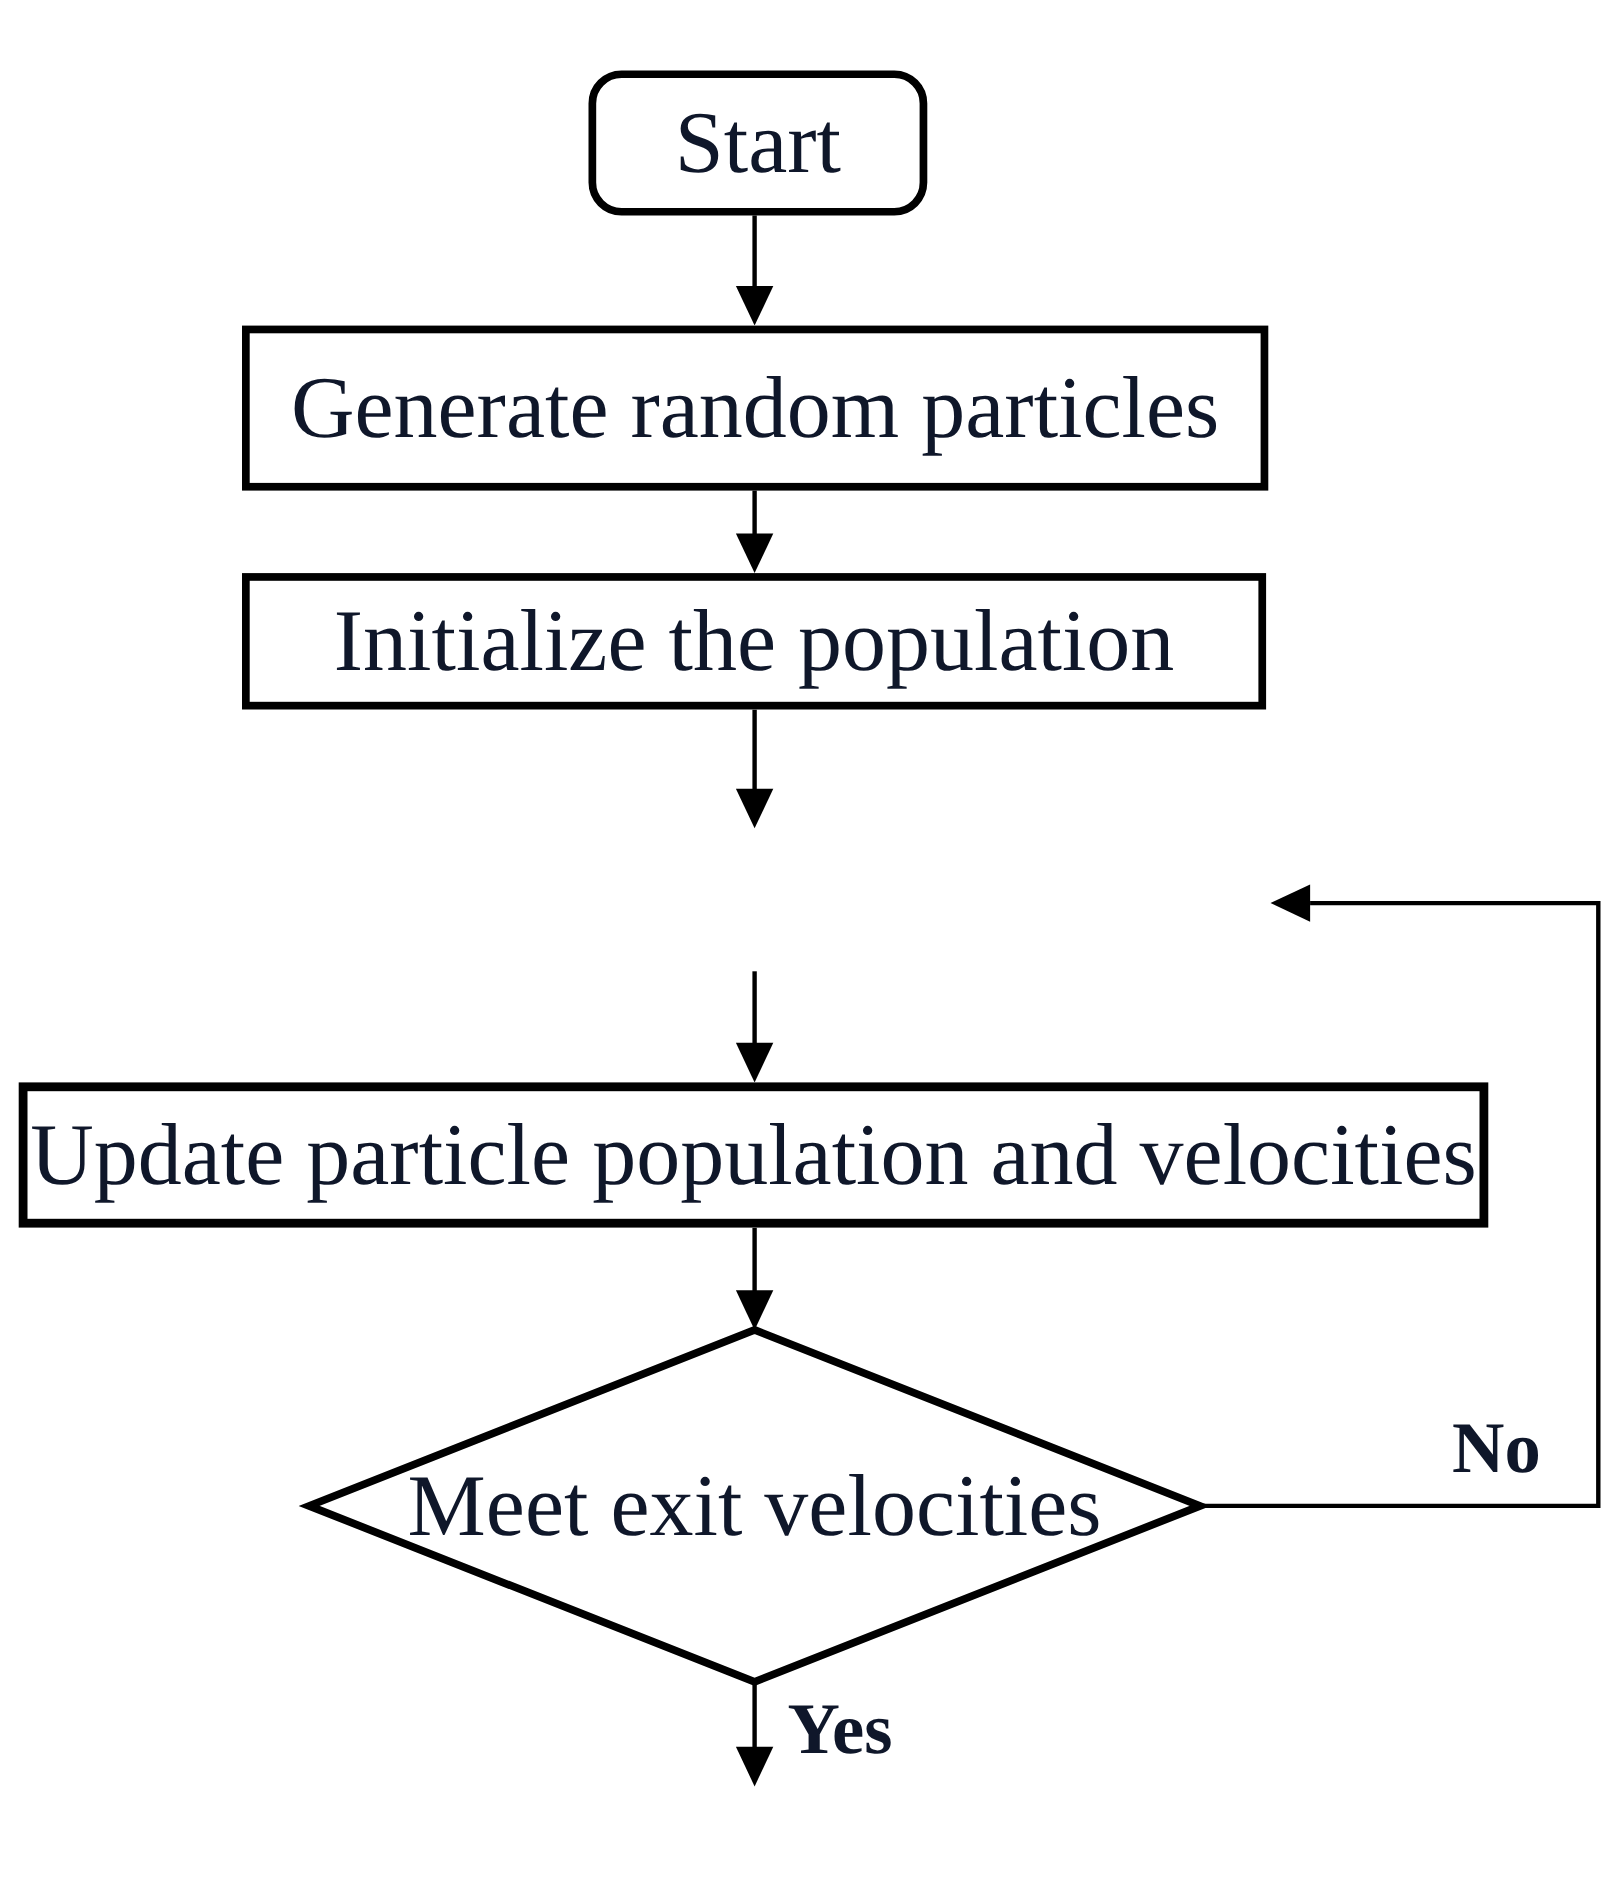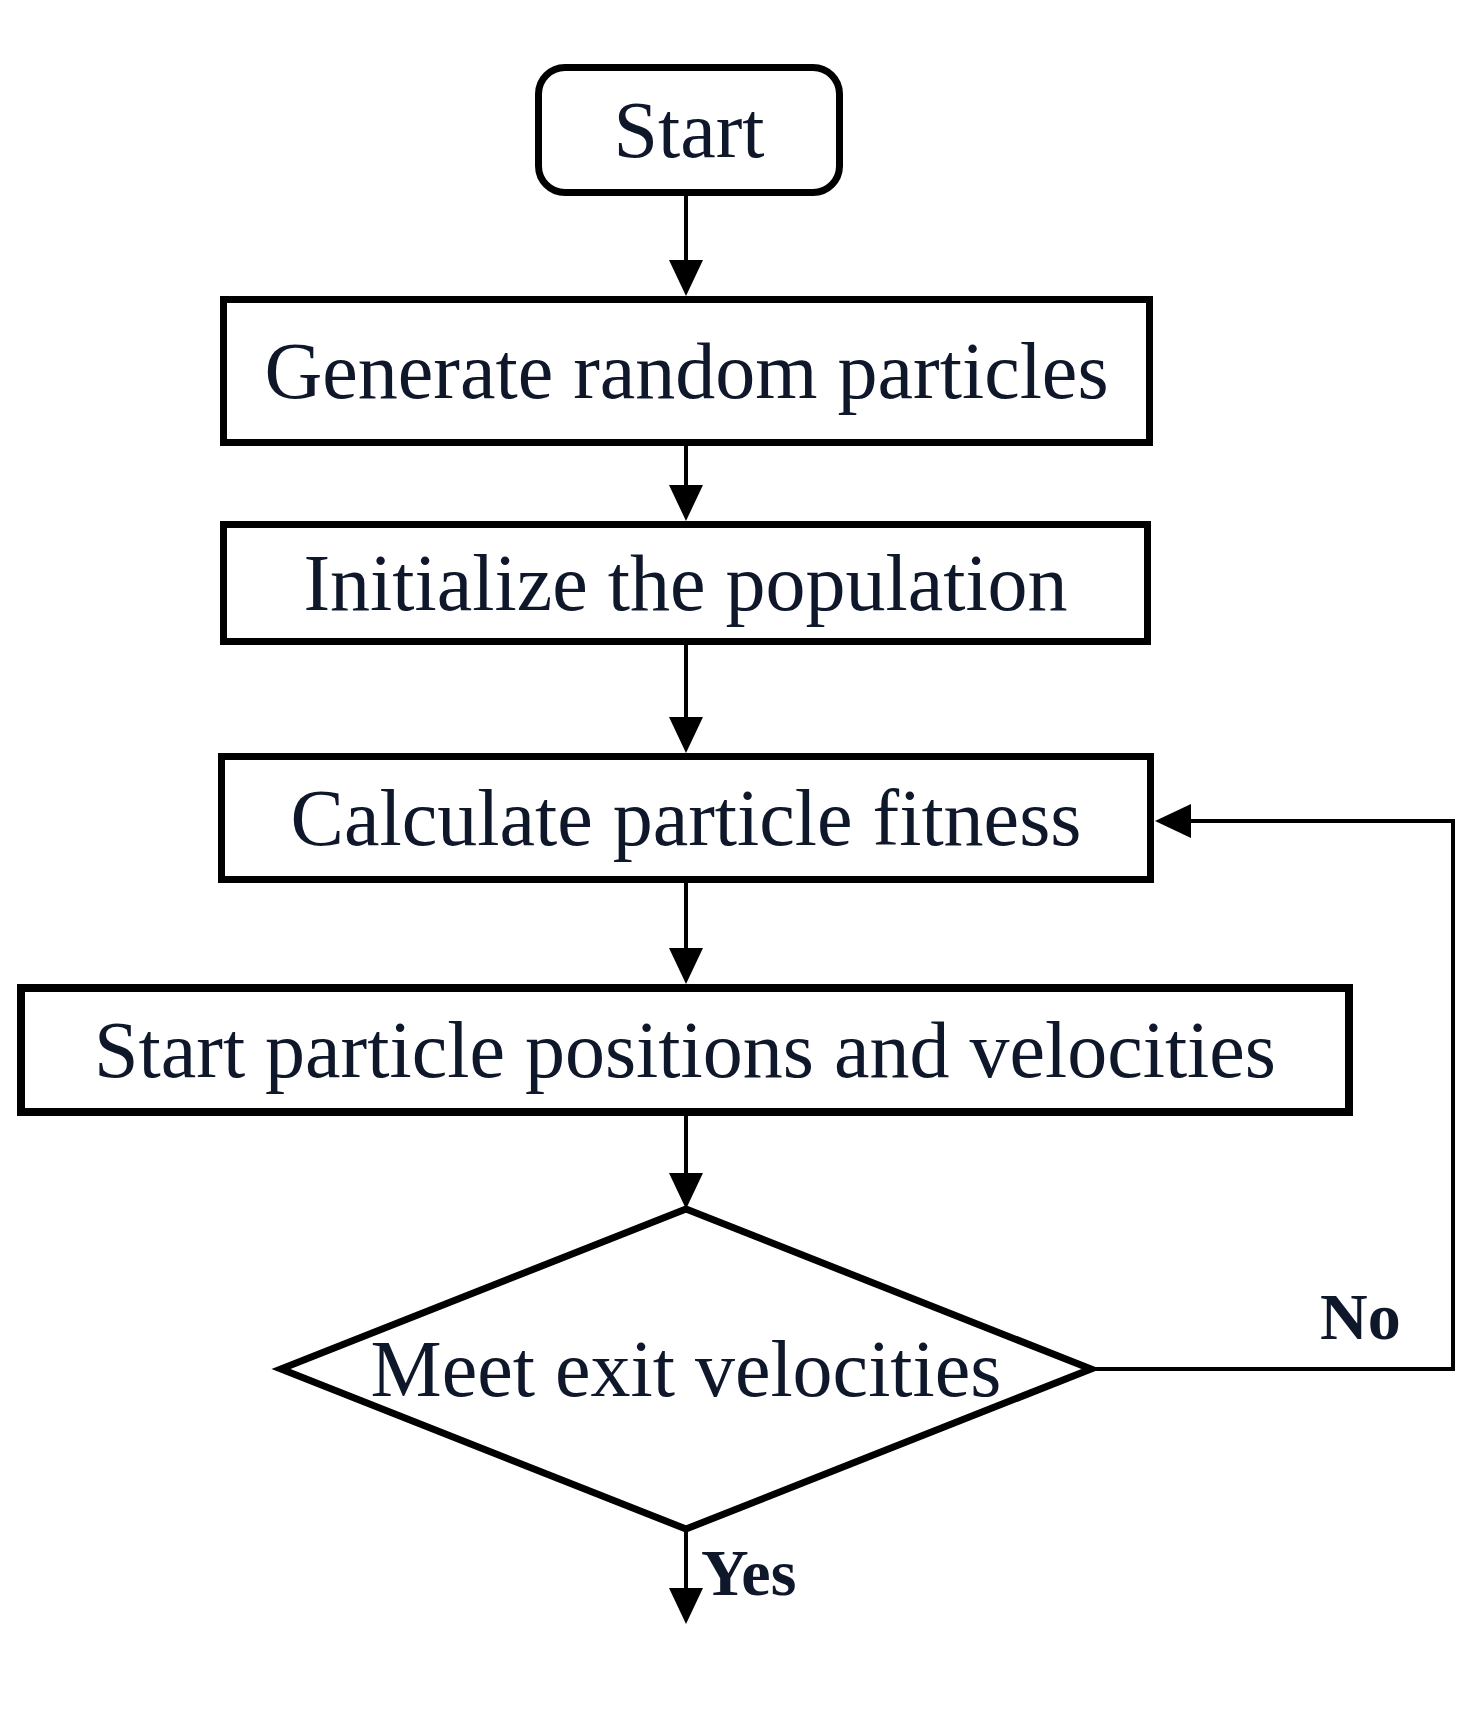--- a/index.html
+++ b/index.html
@@ -52,21 +52,21 @@
     white-space: nowrap;
   }
   .edge-label {
     position: absolute;
     font-size: 66px;
     line-height: 1;
     z-index: 1;
     white-space: nowrap;
     font-weight: bold;
   }
-  .edge-label-yes { left: 701px;  top: 1496px; }
+  .edge-label-yes { left: 716px;  top: 1496px; }
   .edge-label-no  { left: 1320px; top: 1240px; }
 </style>
 </head>
 <body>
 
 <div class="canvas">
 
   <svg class="connector-layer" viewBox="0 0 1469 1725" xmlns="http://www.w3.org/2000/svg" aria-hidden="true">
 
     <g stroke="#000000" fill="#000000">
@@ -112,26 +112,23 @@
   </div>
 
   <div class="node node-generate">
     <span>Generate random particles</span>
   </div>
 
   <div class="node node-initialize">
     <span>Initialize the population</span>
   </div>
 
-  <div class="node node-calculate">
-    <span>Calculate particle fitness</span>
-  </div>
 
   <div class="node node-update">
-    <span>Start particle positions and velocities</span>
+    <span>Update particle population and velocities</span>
   </div>
 
   <div class="decision-label">
     <span>Meet exit velocities</span>
   </div>
 
 
   <div class="edge-label edge-label-yes">Yes</div>
   <div class="edge-label edge-label-no">No</div>
 

